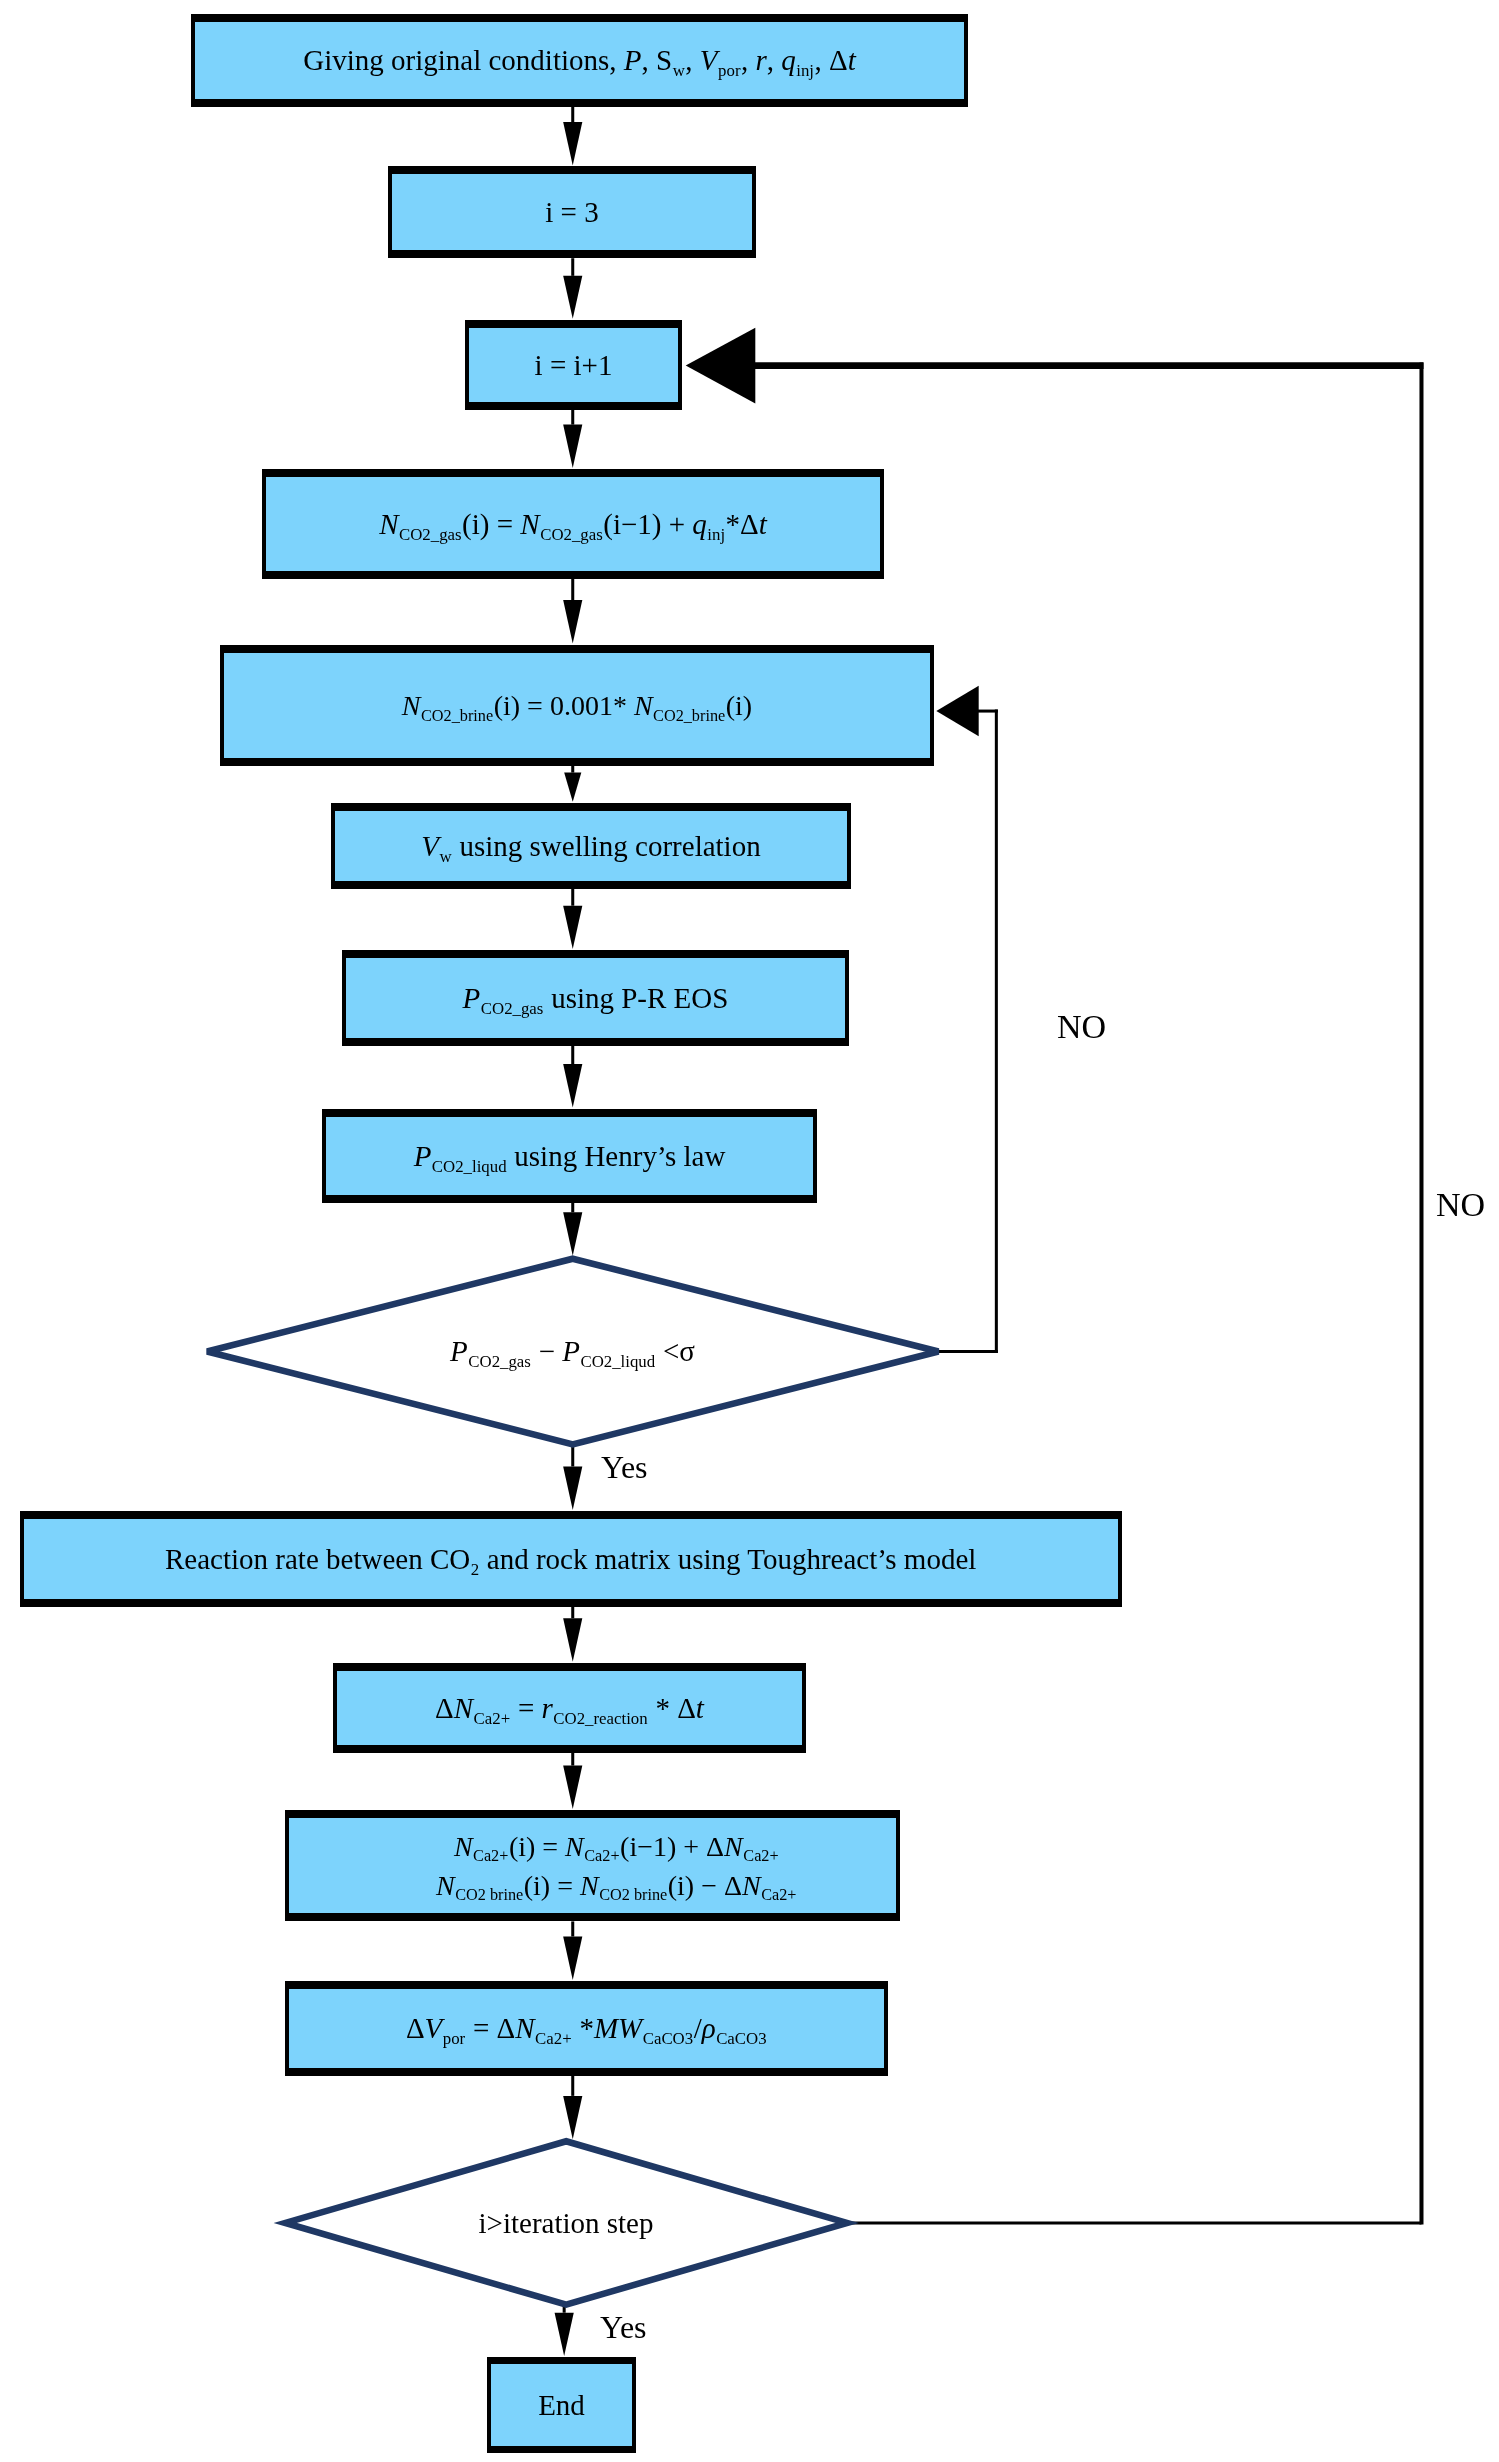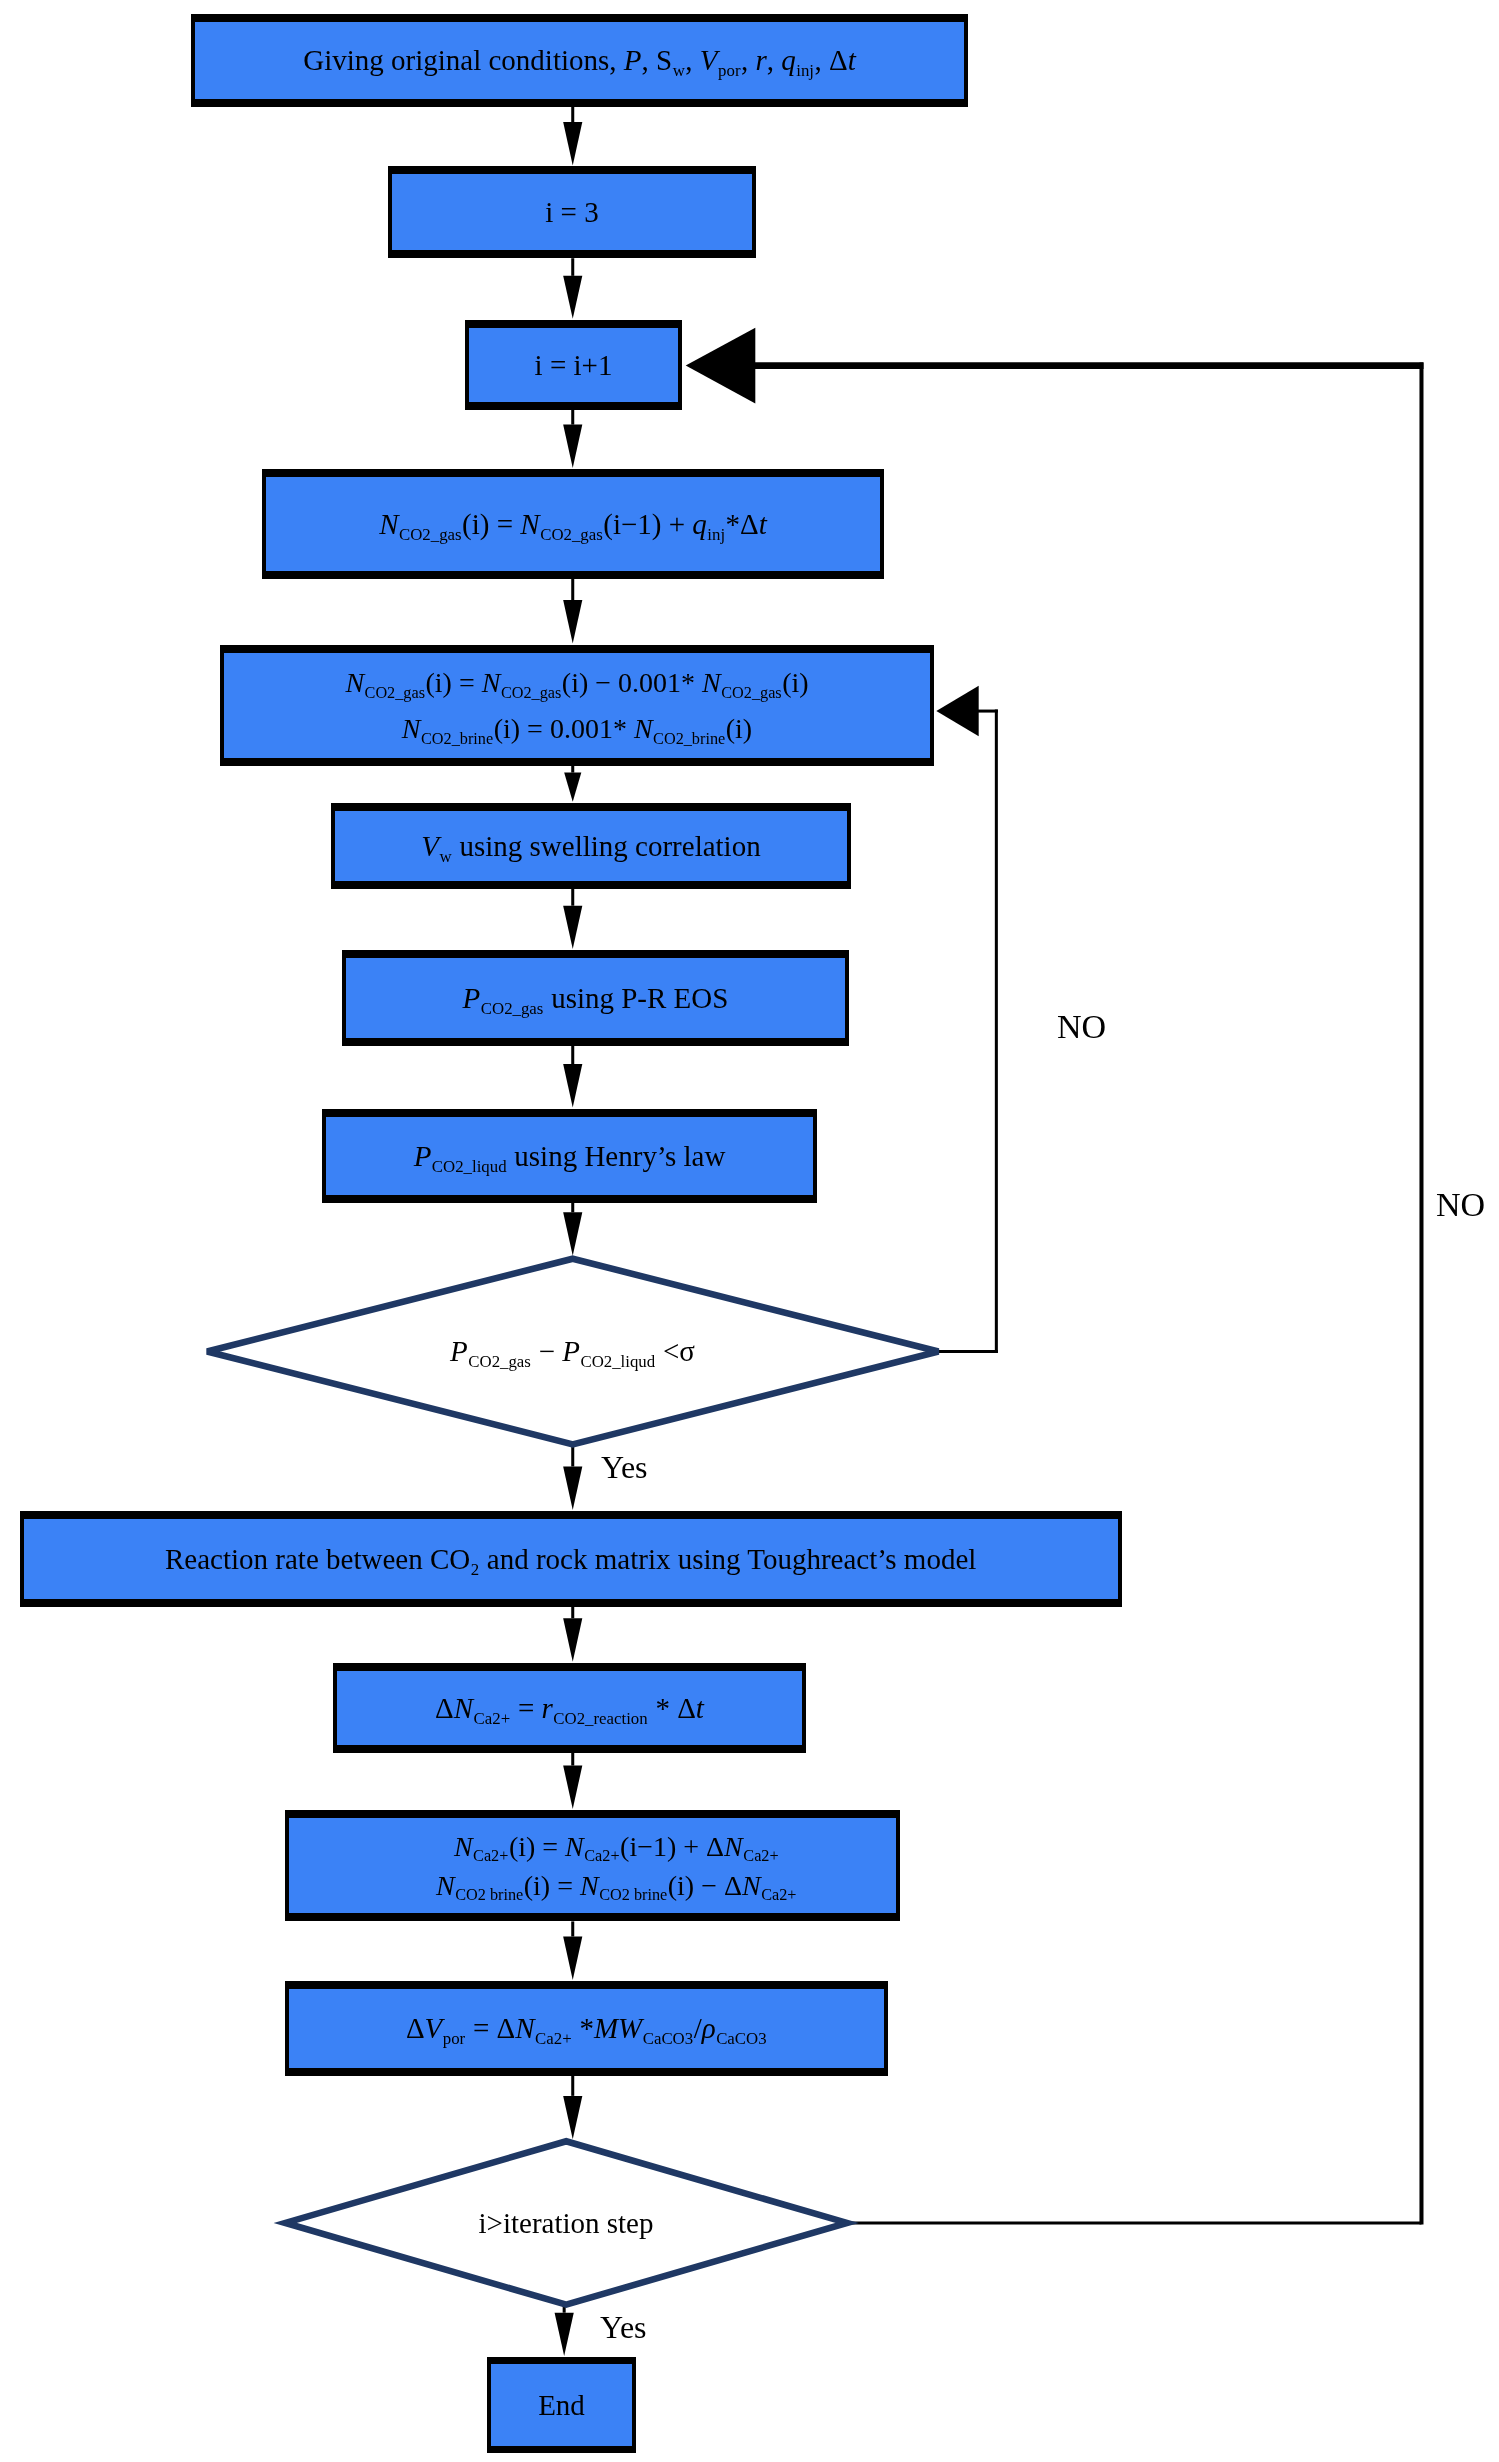--- a/index.html
+++ b/index.html
@@ -1,20 +1,20 @@
 <!DOCTYPE html>
 <html style="font-size:8px"><head>
 <meta charset="utf-8">
 <style>
   html,body{margin:0;padding:0;background:#ffffff;}
   body{width:1500px;height:2462px;position:relative;font-family:"Liberation Serif","DejaVu Serif",serif;color:#000;}
   #canvas{position:absolute;left:0;top:0;width:1500px;height:2462px;}
   #wires{position:absolute;left:0;top:0;}
   .node{
-    position:absolute;box-sizing:border-box;background:#3b82f6;
+    position:absolute;box-sizing:border-box;background:#7dd3fc;
     border-style:solid;border-color:#000;border-width:8.6px 4.5px;
     display:flex;align-items:center;justify-content:center;text-align:right;
     font-size:29px;line-height:1.25;
   }
   .node.multi{flex-direction:column;gap:11px;font-size:28px;}
   .dlabel{
     position:absolute;display:flex;align-items:center;justify-content:center;
     text-align:left;font-size:29px;background:transparent;
   }
   .edge-label{position:absolute;font-size:32px;white-space:nowrap;}
@@ -91,21 +91,20 @@
 
   <div class="node" style="left:465px;top:320px;width:217px;height:90px;">
     <span><span class="">i = i+1</span></span>
   </div>
 
   <div class="node" style="left:262px;top:469px;width:622px;height:110px;">
     <span><span class="s-i">N</span><span class="s-sub">CO2_gas</span><span class="">(i) = </span><span class="s-i">N</span><span class="s-sub">CO2_gas</span><span class="">(i−1) + </span><span class="s-i">q</span><span class="s-sub">inj</span><span class="">*Δ</span><span class="s-i">t</span></span>
   </div>
 
   <div class="node multi" style="left:220px;top:645px;width:714px;height:121px;">
-    <span><span class="s-i">N</span><span class="s-sub">CO2_gas</span><span class="">(i) = </span><span class="s-i">N</span><span class="s-sub">CO2_gas</span><span class="">(i) − 0.001* </span><span class="s-i">N</span><span class="s-sub">CO2_gas</span><span class="">(i)</span></span>
     <span><span class="s-i">N</span><span class="s-sub">CO2_brine</span><span class="">(i) = 0.001* </span><span class="s-i">N</span><span class="s-sub">CO2_brine</span><span class="">(i)</span></span>
   </div>
 
   <div class="node" style="left:315px;top:803px;width:520px;height:86px;margin-left:16px;">
     <span><span class="s-i">V</span><span class="s-sub">w</span><span class=""> using swelling correlation</span></span>
   </div>
 
   <div class="node" style="left:342px;top:950px;width:507px;height:96px;">
     <span><span class="s-i">P</span><span class="s-sub">CO2_gas</span><span class=""> using P-R EOS</span></span>
   </div>

